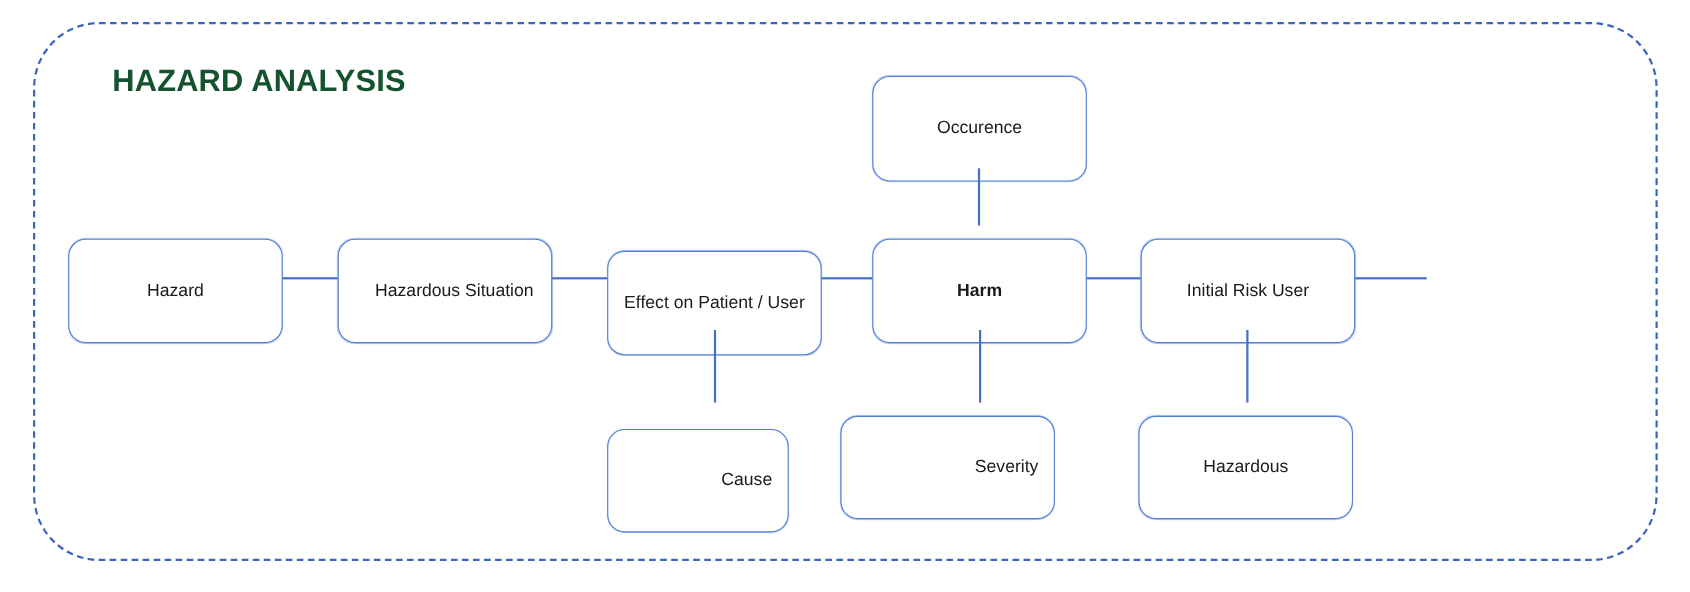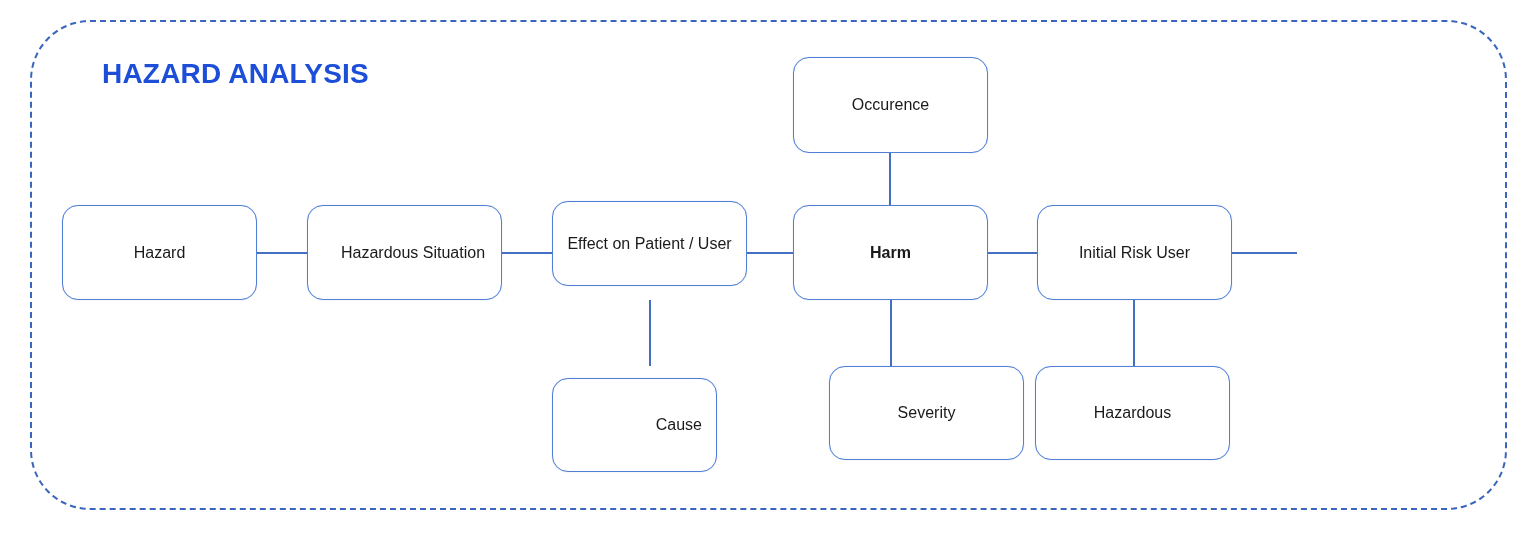--- a/index.html
+++ b/index.html
@@ -25,38 +25,39 @@
     border-radius: 60px;
     box-sizing: border-box;
   }
   .title {
     position: absolute;
     left: 102px;
     top: 58px;
     font-size: 28px;
     font-weight: bold;
     letter-spacing: 0.2px;
-    color: #1d4ed8;
+    color: #14532d;
     white-space: nowrap;
   }
   .node {
     position: absolute;
     box-sizing: border-box;
     border: 1.5px solid #527fd6;
     border-radius: 16px;
     background: #ffffff;
     display: flex;
     align-items: center;
     justify-content: center;
     text-align: center;
     font-size: 16px;
     line-height: 22px;
     color: #1a1a1a;
     padding: 6px 14px;
     box-shadow: 0 0 1px rgba(82,127,214,0.45);
+    margin-top: 12px;
   }
   .edge {
     position: absolute;
     background: #4470c4;
   }
   .edge.h { height: 2px; }
   .edge.v { width: 2px; }
 </style>
 </head>
 <body>
@@ -66,38 +67,38 @@
   <div class="frame"></div>
 
   <div class="title">HAZARD ANALYSIS</div>
 
   <div class="node" style="left:62px;  top:205px; width:195px; height:95px;">
     <span>Hazard</span>
   </div>
   <div class="node" style="left:307px; top:205px; width:195px; height:95px;padding-left:31px;">
     <span>Hazardous Situation</span>
   </div>
-  <div class="node" style="left:552px; top:201px; width:195px; height:85px;justify-content:center;">
+  <div class="node" style="left:552px; top:216px; width:195px; height:95px;justify-content:center;">
     <span>Effect on Patient / User</span>
   </div>
   <div class="node" style="left:793px; top:205px; width:195px; height:95px;font-weight:bold;">
     <span>Harm</span>
   </div>
   <div class="node" style="left:1037px; top:205px; width:195px; height:95px;">
     <span>Initial Risk User</span>
   </div>
 
   <div class="node" style="left:793px; top:57px; width:195px; height:96px;">
     <span>Occurence</span>
   </div>
 
   <div class="node" style="left:552px; top:378px; width:165px; height:94px;justify-content:flex-end;">
     <span>Cause</span>
   </div>
-  <div class="node" style="left:829px; top:366px; width:195px; height:94px;">
+  <div class="node" style="left:764px; top:366px; width:195px; height:94px;justify-content:flex-end;">
     <span>Severity</span>
   </div>
   <div class="node" style="left:1035px; top:366px; width:195px; height:94px;">
     <span>Hazardous</span>
   </div>
 
   <div class="edge h" style="left:257px;  top:251.5px; width:50px;"></div>
   <div class="edge h" style="left:502px;  top:251.5px; width:50px;"></div>
   <div class="edge h" style="left:747px;  top:251.5px; width:46px;"></div>
   <div class="edge h" style="left:988px;  top:251.5px; width:49px;"></div>

